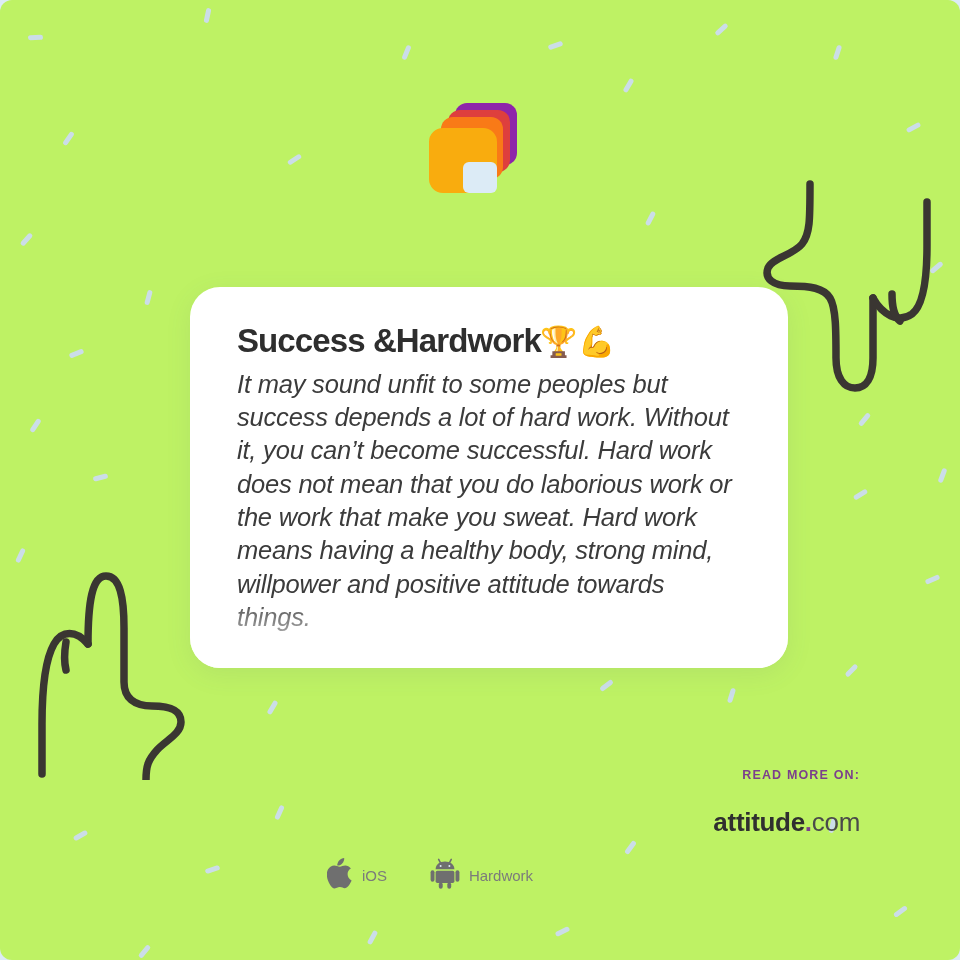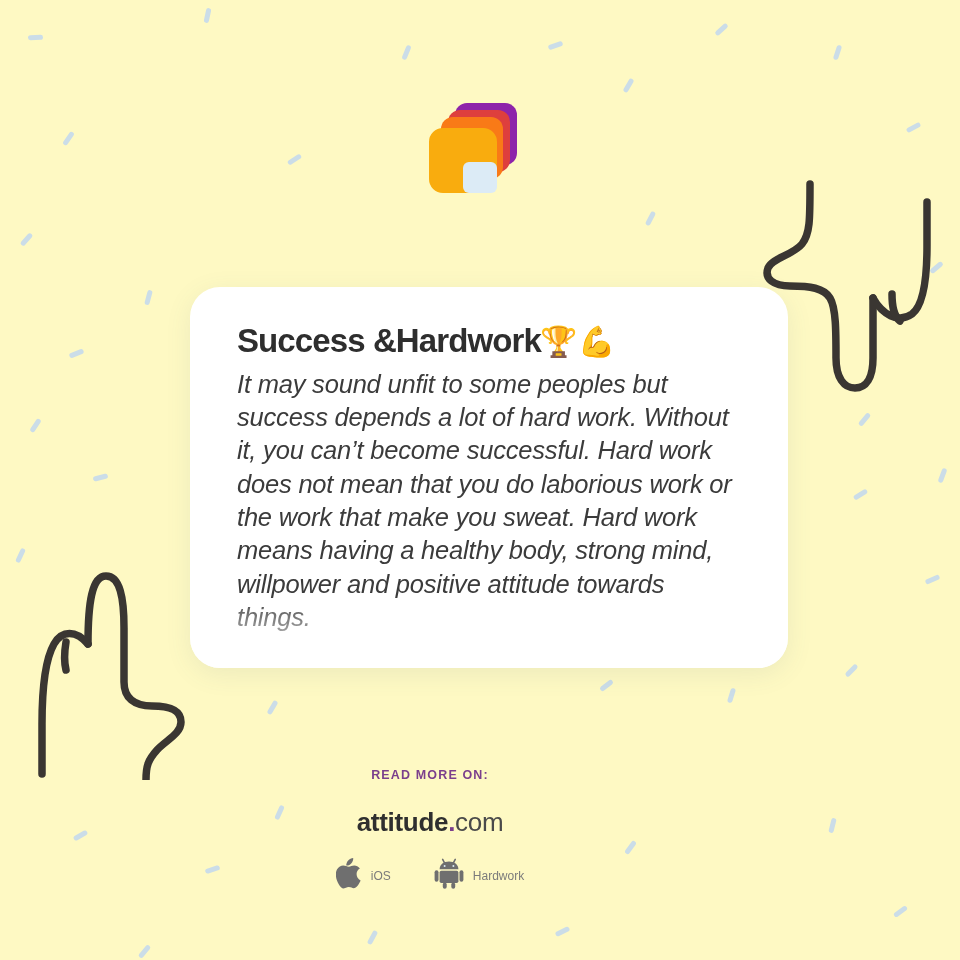--- a/index.html
+++ b/index.html
@@ -10,22 +10,23 @@
     width: 960px;
     height: 960px;
     overflow: hidden;
     font-family: "Liberation Sans", sans-serif;
     background: #dcebf6;
   }
   #stage {
     position: relative;
     width: 960px;
     height: 960px;
-    background: #fef9c3;
+    background: #bef264;
     overflow: hidden;
+    border-radius: 12px;
   }
 
   
   #confetti {
     position: absolute;
     inset: 0;
     pointer-events: none;
   }
   .confetti-dash {
     position: absolute;
@@ -123,21 +124,21 @@
     background: linear-gradient(to bottom, rgba(255,255,255,0) 0%, rgba(255,255,255,0.55) 52%, rgba(255,255,255,0.88) 100%);
     pointer-events: none;
   }
 
   
   #footer {
     position: absolute;
     left: 0;
     top: 768px;
     width: 860px;
-    text-align: center;
+    text-align: right;
   }
   #read-more {
     font-size: 12.5px;
     font-weight: bold;
     color: #7b3f8c;
     letter-spacing: 1.15px;
     margin: 0;
   }
   #brand {
     margin-top: 27px;
@@ -156,21 +157,21 @@
     justify-content: center;
     align-items: center;
     gap: 43px;
   }
   .store {
     display: flex;
     align-items: center;
     gap: 9px;
   }
   .store-label {
-    font-size: 12px;
+    font-size: 15px;
     color: #7b7b7b;
   }
 </style>
 </head>
 <body>
 
 <div id="stage">
 
   <div id="confetti">
       <div class="confetti-dash" style="left: 33px; top: 30px; transform: rotate(88deg);"></div>

